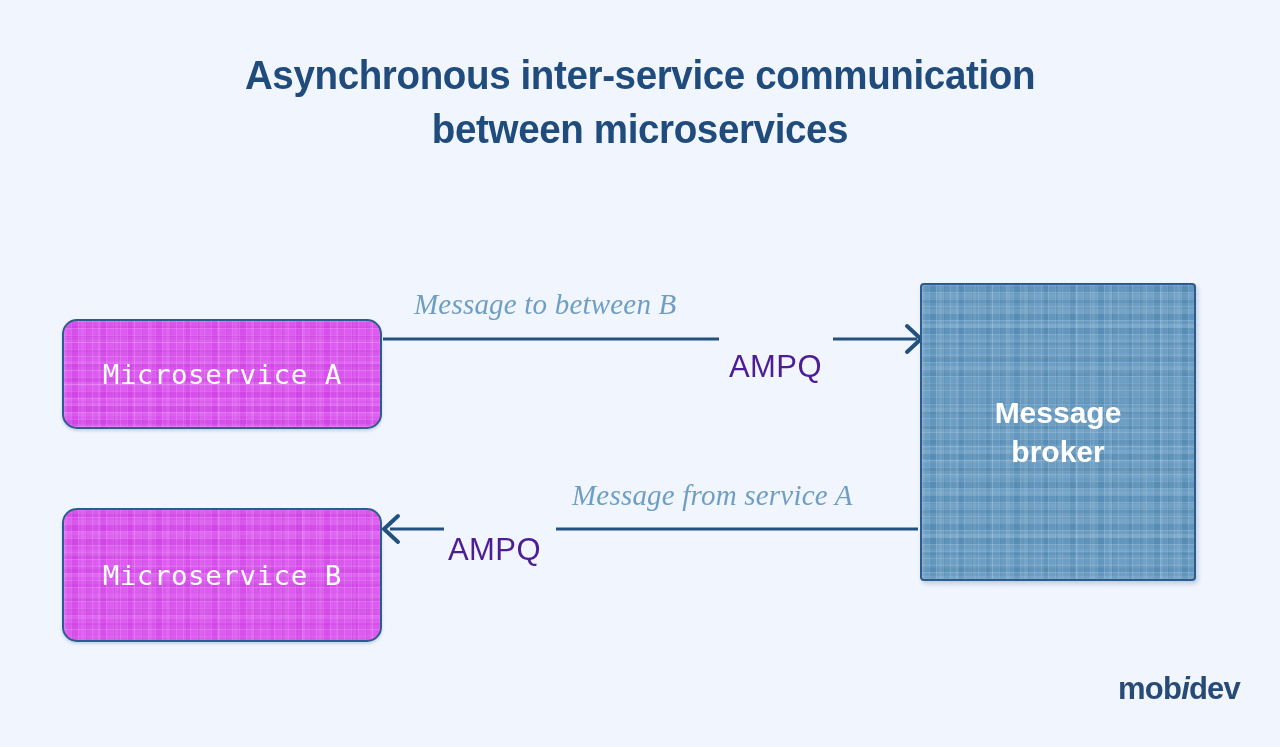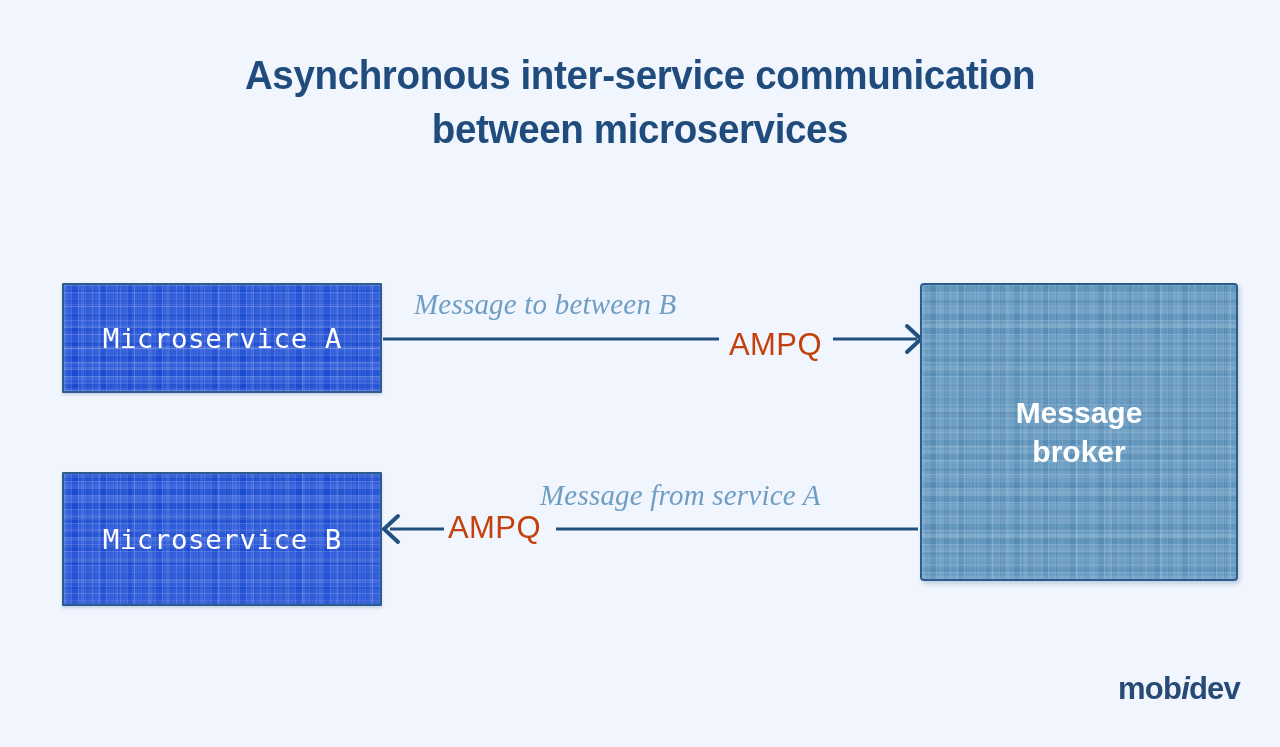--- a/index.html
+++ b/index.html
@@ -75,23 +75,24 @@
     pointer-events: none;
   }
 
   .node-label {
     position: relative;
     z-index: 2;
     color: #ffffff;
   }
 
   .node-service {
-    background-color: #1d4ed8;
-    border-radius: 1px;
+    background-color: #d946ef;
+    border-radius: 15px;
     box-shadow: 0 2px 3px rgba(44, 91, 142, 0.22);
+    margin-top: 36px;
   }
   .node-service .node-label {
     font-family: "DejaVu Sans Mono", monospace;
     font-size: 27px;
     letter-spacing: 0.5px;
     font-weight: normal;
     transform: scaleX(1.02);
   }
 
   .node-broker {
@@ -102,55 +103,56 @@
   .node-broker .node-label {
     font-family: "Liberation Sans", sans-serif;
     font-weight: bold;
     font-size: 30px;
     line-height: 39px;
     white-space: pre-line;
   }
 
   #node-a  { left: 62px;  top: 283px; width: 320px; height: 110px; }
   #node-b  { left: 62px;  top: 472px; width: 320px; height: 134px; }
-  #node-broker { left: 920px; top: 283px; width: 318px; height: 298px; }
+  #node-broker { left: 920px; top: 283px; width: 276px; height: 298px; }
 
   
   #connectors {
     position: absolute;
     left: 0;
     top: 0;
     width: 1280px;
     height: 747px;
     pointer-events: none;
   }
 
   
   .edge-label {
     position: absolute;
     white-space: nowrap;
   }
   .edge-label.protocol {
-    color: #c2410c;
+    color: #4c1d95;
     font-family: "Liberation Sans", sans-serif;
     font-size: 31px;
     font-weight: normal;
     letter-spacing: 0.4px;
+    margin-top: 22px;
   }
   .edge-label.message {
     color: #6f9ec4;
     font-family: "Liberation Serif", serif;
     font-style: italic;
     font-size: 29px;
     letter-spacing: 0.2px;
   }
 
   #label-msg-to-b   { left: 414px; top: 288px; }
   #label-ampq-top   { left: 729px; top: 327px; }
-  #label-msg-from-a { left: 540px; top: 479px; }
+  #label-msg-from-a { left: 572px; top: 479px; }
   #label-ampq-bot   { left: 448px; top: 510px; }
 
   
   .logo {
     position: absolute;
     right: 40px;
     bottom: 40px;
     color: #274b76;
     font-family: "Liberation Sans", sans-serif;
     font-weight: bold;

